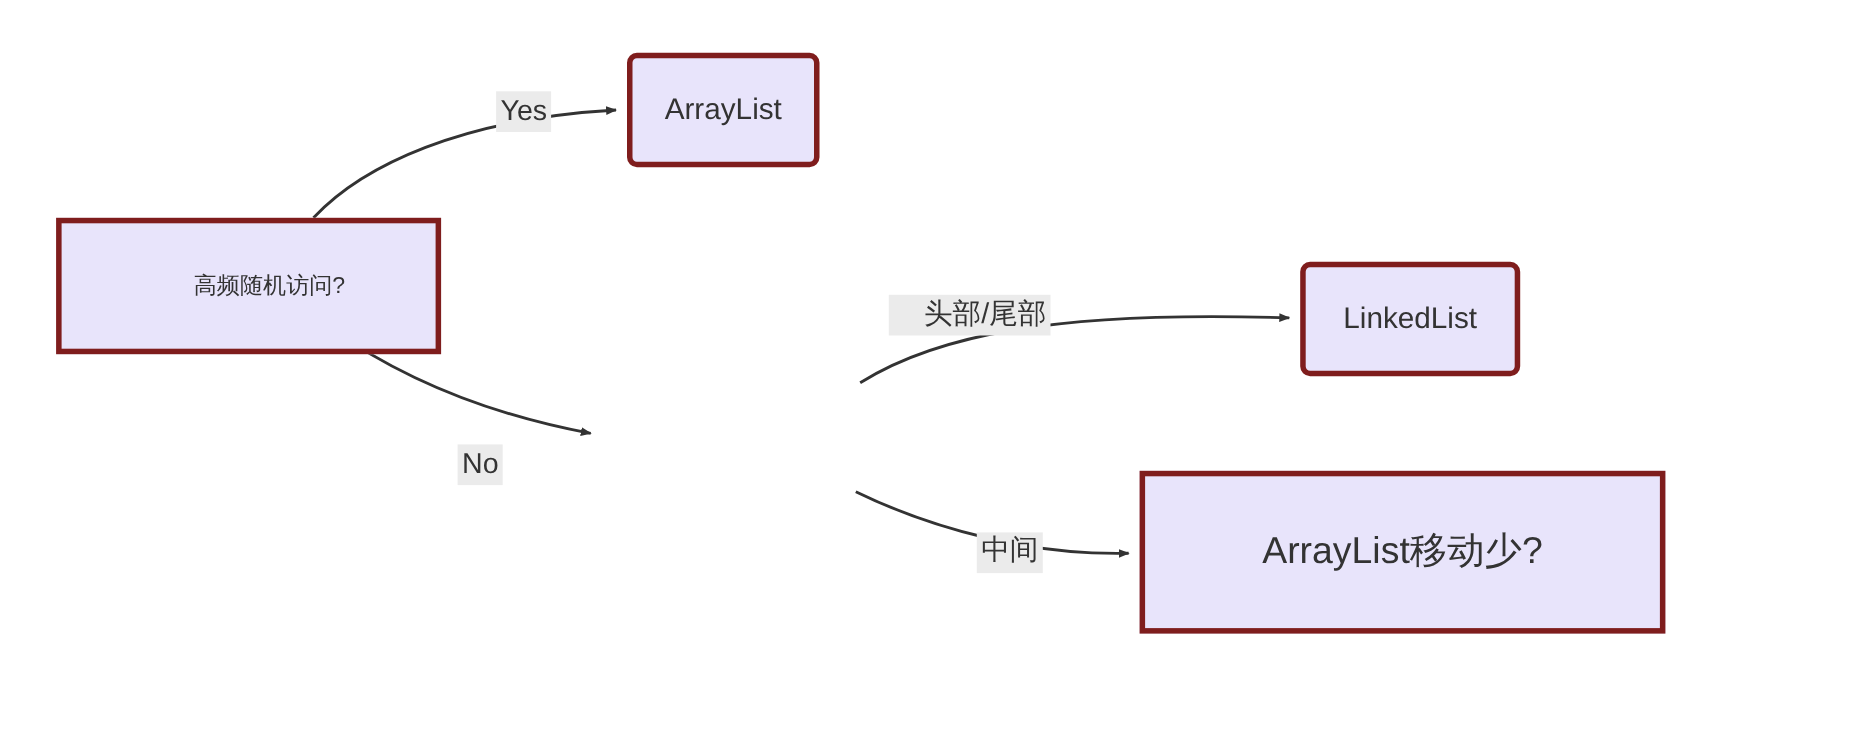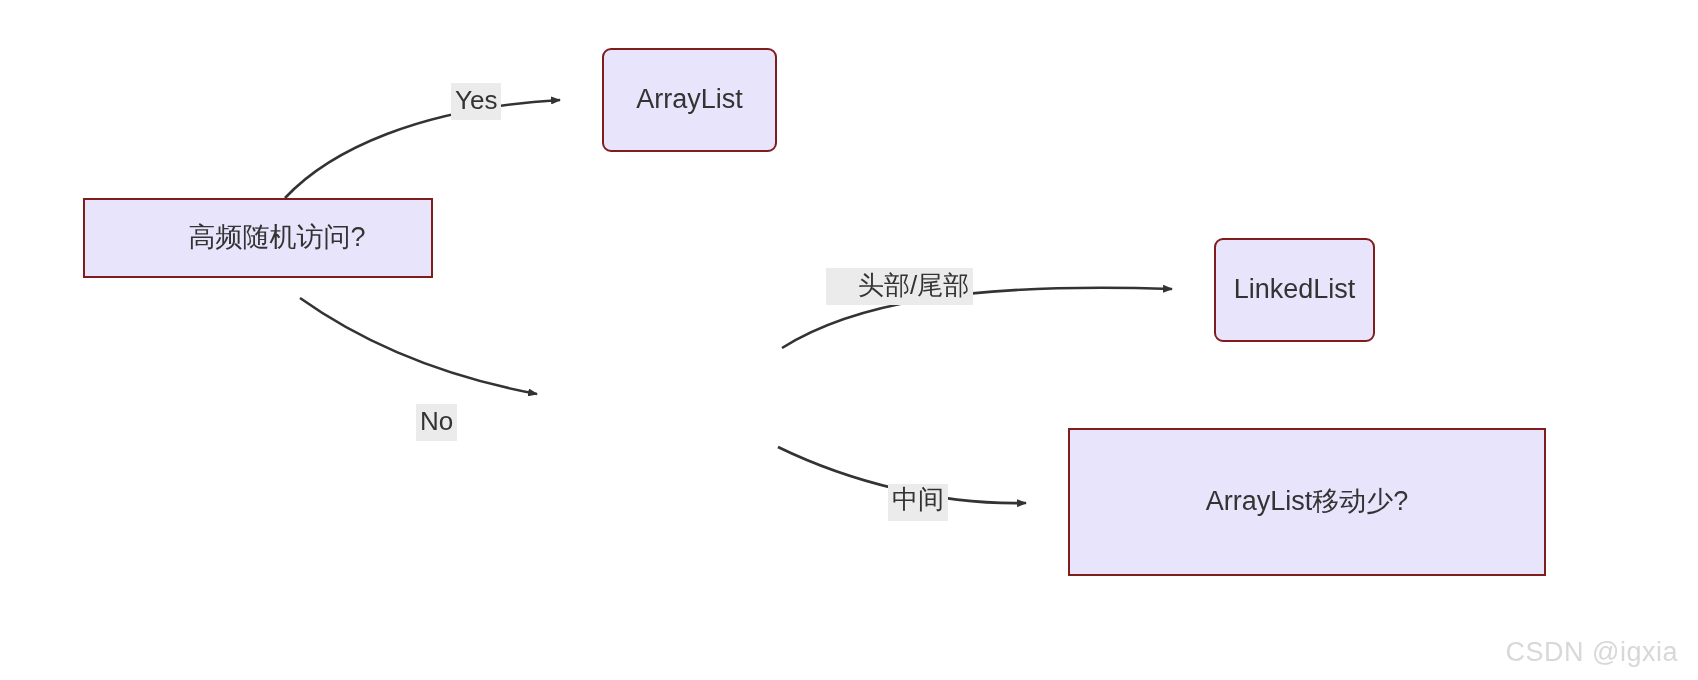--- a/index.html
+++ b/index.html
@@ -23,49 +23,48 @@
     left: 0;
     top: 0;
     width: 1698px;
     height: 680px;
     pointer-events: none;
   }
   .node {
     position: absolute;
     box-sizing: border-box;
     background: #e8e4fb;
-    border: 2px solid #7f1d1d;
+    border: 5px solid #7f1d1d;
     display: flex;
     align-items: center;
     justify-content: center;
     text-align: center;
     color: #333333;
     line-height: 1.45;
     white-space: pre-line;
-    margin-left: 32px;
   }
   .node-rect-square { border-radius: 0; }
   .node-rect-round  { border-radius: 9px; }
 
   #node-access {
-    left: 51px; top: 198px; width: 350px; height: 80px;
-    font-size: 27px;
+    left: 51px; top: 198px; width: 350px; height: 124px;
+    font-size: 21px;
     padding-left: 38px;
   }
   #node-arraylist {
     left: 570px; top: 48px; width: 175px; height: 104px;
     font-size: 27px;
   }
   #node-linkedlist {
-    left: 1182px; top: 238px; width: 161px; height: 104px;
+    left: 1182px; top: 238px; width: 200px; height: 104px;
     font-size: 27px;
   }
   #node-tradeoff {
     left: 1036px; top: 428px; width: 478px; height: 148px;
-    font-size: 27px;
+    font-size: 34px;
     flex-direction: row;
   }
   #node-tradeoff .line { display: block; }
 
   
   #node-decision {
     position: absolute;
     left: 547px; top: 244px;
     width: 320px; height: 304px;
   }
@@ -88,21 +87,21 @@
     position: absolute;
     background: #ebebeb;
     color: #333333;
     font-size: 26px;
     line-height: 1.15;
     padding: 3px 4px 4px 4px;
     white-space: nowrap;
   }
   #label-yes  { left: 411px; top: 83px; margin-left: 40px; }
   #label-no   { left: 416px; top: 377px; margin-top: 27px; }
-  #label-head { left: 826px; top: 268px; padding-left: 32px; }
+  #label-head { left: 808px; top: 268px; padding-left: 32px; }
   #label-mid  { left: 888px; top: 484px; font-family: Liberation Mono, monospace; }
 
   #watermark {
     position: absolute;
     right: 20px;
     bottom: 12px;
     font-size: 27px;
     color: #d8d8d8;
     letter-spacing: 0.5px;
     user-select: none;
@@ -141,15 +140,14 @@
   </div>
 
   <div class="edge-label" id="label-yes">Yes</div>
 
   <div class="edge-label" id="label-no">No</div>
 
   <div class="edge-label" id="label-head">头部/尾部</div>
 
   <div class="edge-label" id="label-mid">中间</div>
 
-  <div id="watermark">CSDN @igxia</div>
 
 </div>
 
 </body></html>

